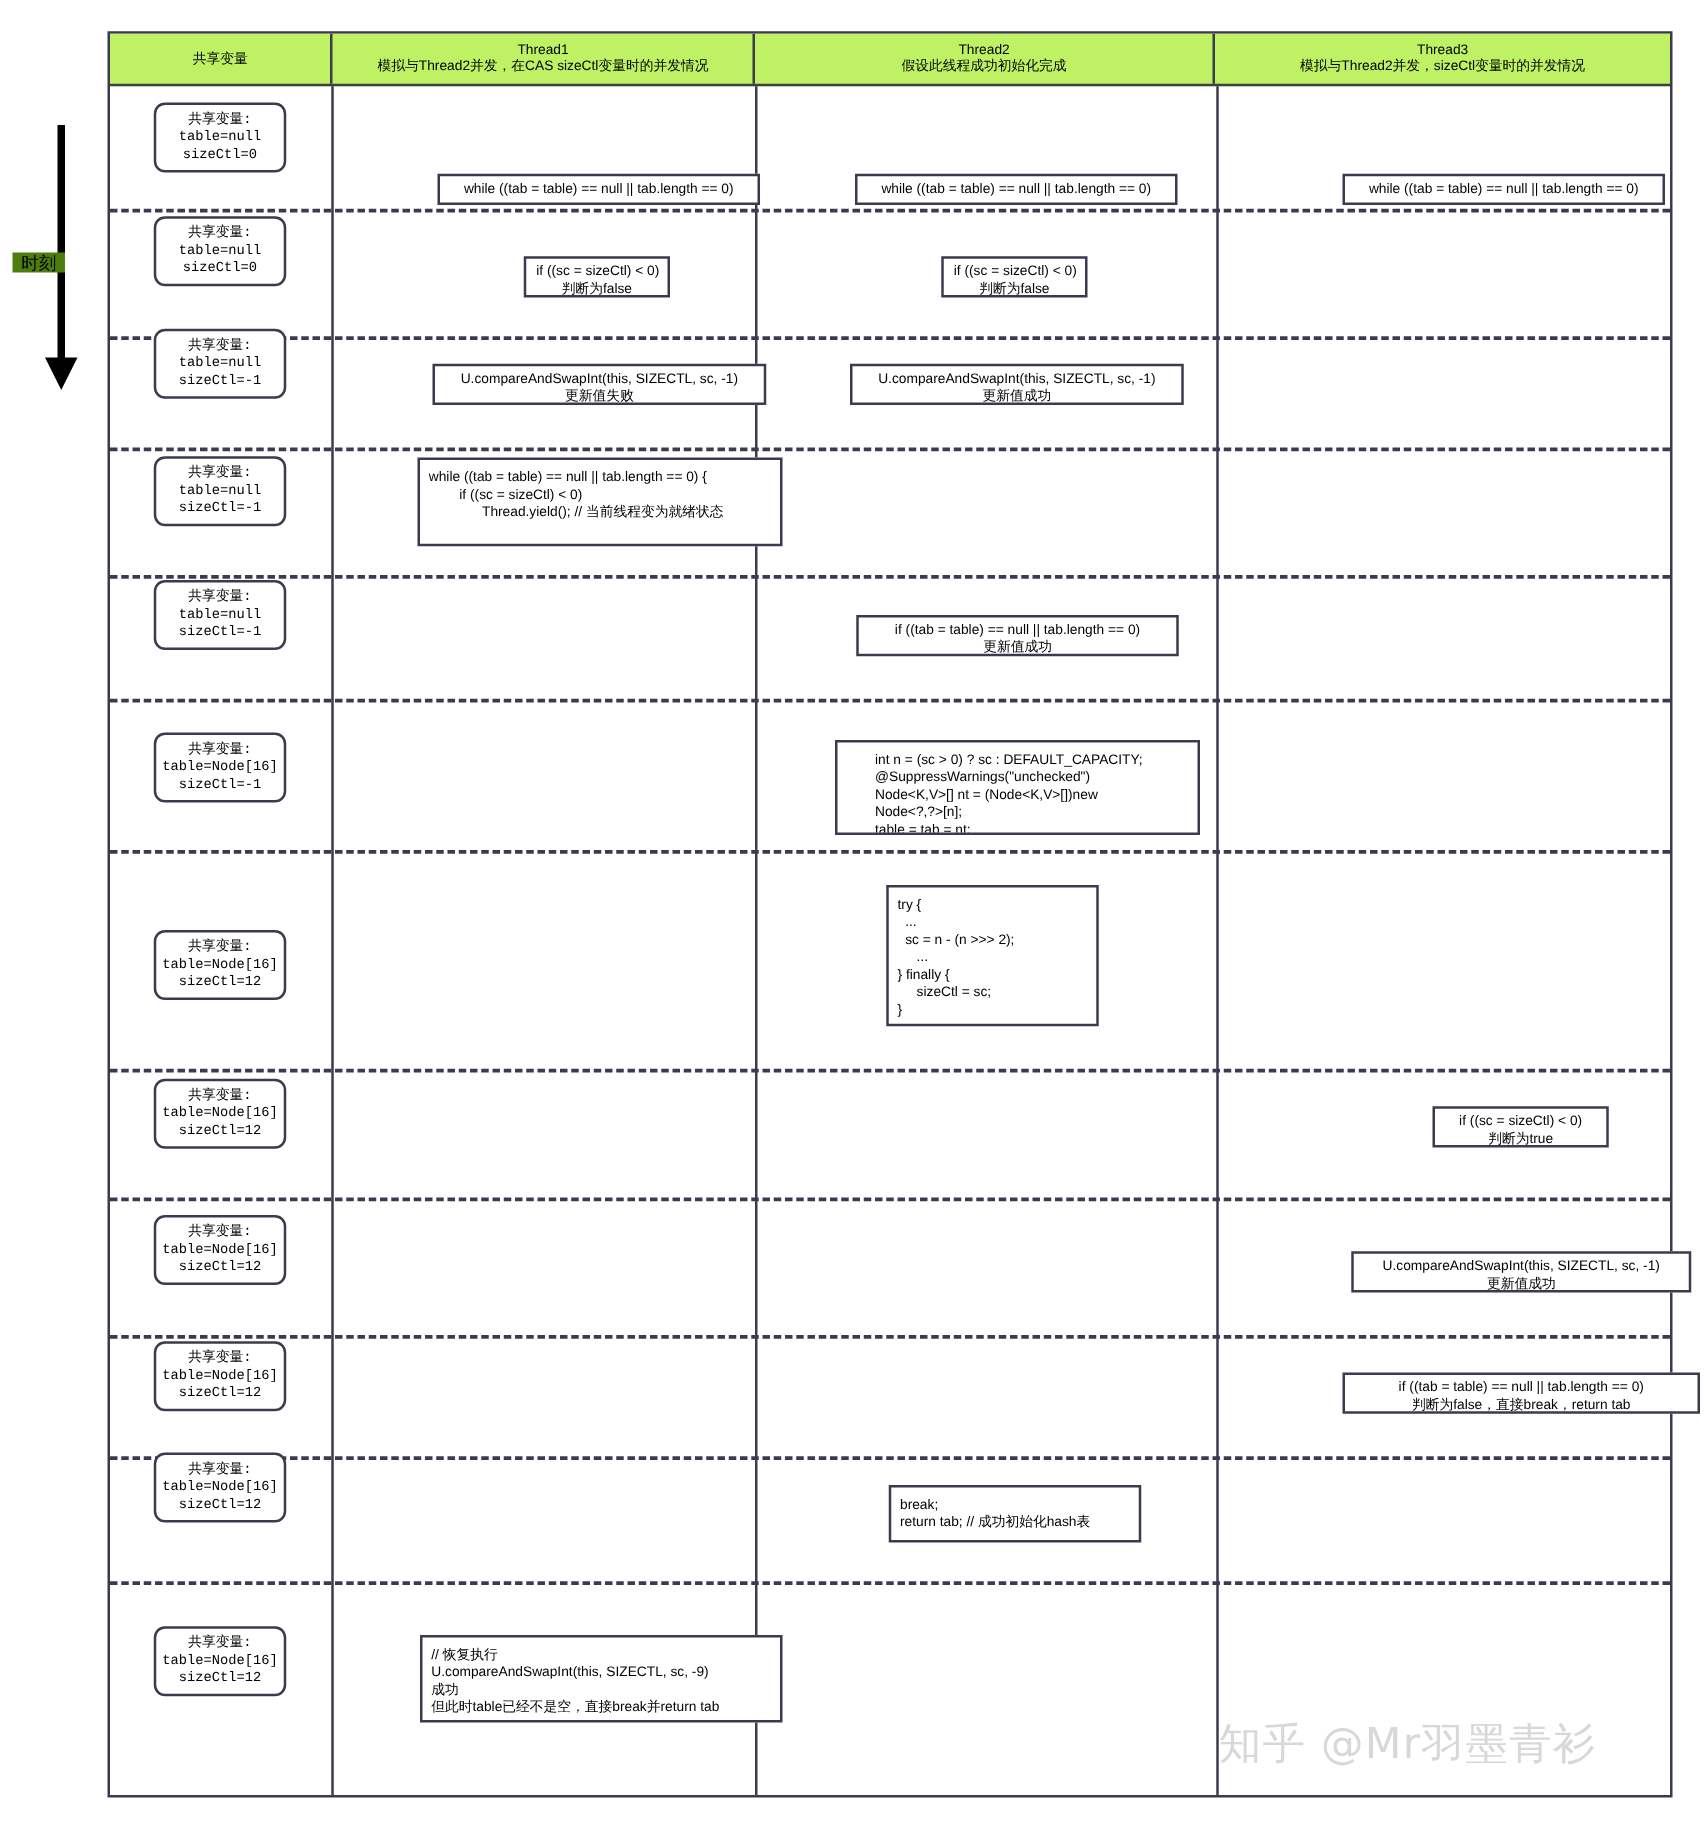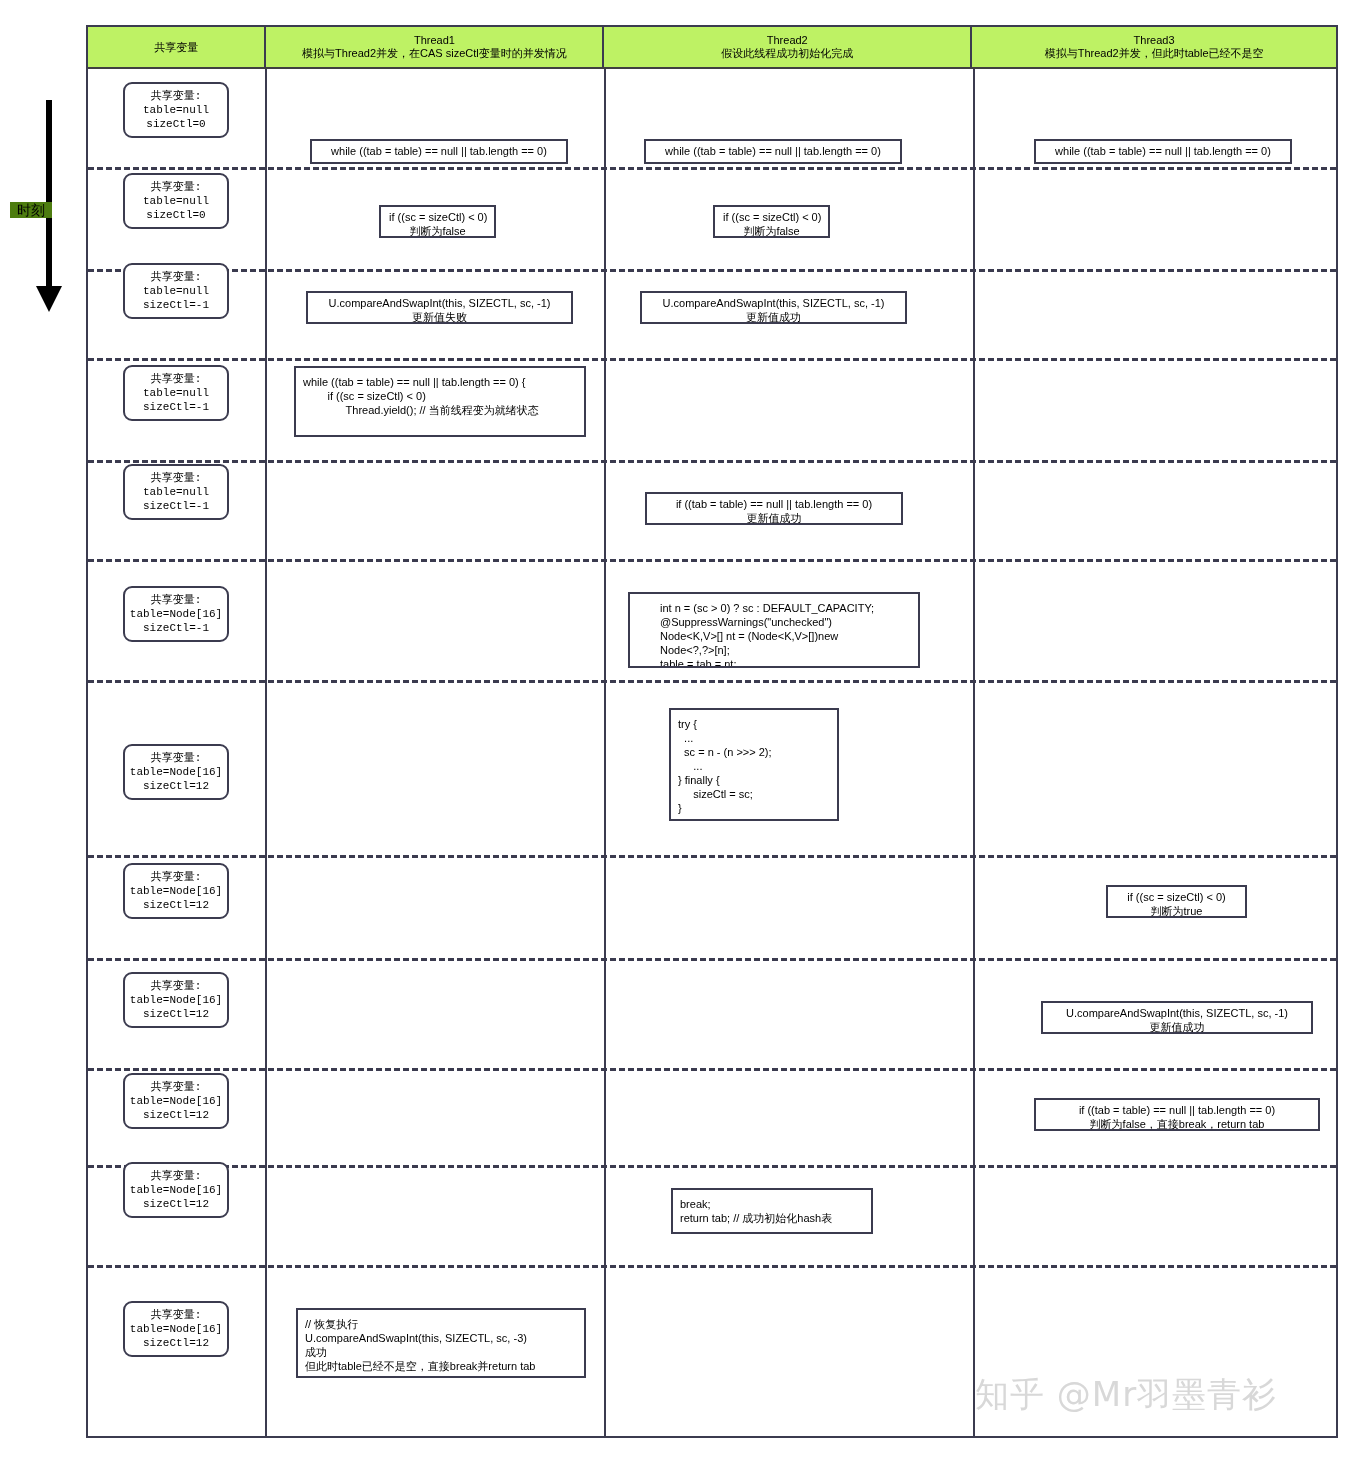--- a/index.html
+++ b/index.html
@@ -93,20 +93,21 @@
   
   .code-box{
     position:absolute;
     border:2px solid #3b3b4f;
     background:#fff;
     font-size:11px;
     line-height:14px;
     box-sizing:border-box;
     white-space:pre;
     overflow:hidden;
+    margin-left:40px;
   }
   .code-box.center{text-align:center;padding:3px 8px;}
   .code-box.left{text-align:left;padding:7px 7px;}
 
   
   #watermark{
     position:absolute;
     left:975px; top:1372px;
     font-size:34px;
     color:#d8d8d8;
@@ -134,21 +135,21 @@
     <div class="hcell col-1">
       <div class="t1">Thread1</div>
       <div class="t2">模拟与Thread2并发，在CAS sizeCtl变量时的并发情况</div>
     </div>
     <div class="hcell col-2">
       <div class="t1">Thread2</div>
       <div class="t2">假设此线程成功初始化完成</div>
     </div>
     <div class="hcell col-3">
       <div class="t1">Thread3</div>
-      <div class="t2">模拟与Thread2并发，但此时table已经不是空</div>
+      <div class="t2">模拟与Thread2并发，sizeCtl变量时的并发情况</div>
     </div>
   </div>
 
   <div class="vsep" id="vsep-1"></div>
   <div class="vsep" id="vsep-2"></div>
   <div class="vsep" id="vsep-3"></div>
 
   <div id="rows-layer">
       <div class="state-box" style="left: 35px; top: 55px;">
         <div>共享变量:</div>
@@ -251,19 +252,19 @@
       </div>
       <div class="code-box left" style="left: 583px; top: 1161px; width: 202px; height: 46px;">break;
 return tab; // 成功初始化hash表</div>
       <div class="rsep" style="top: 1238px;"></div>
       <div class="state-box" style="left: 35px; top: 1274px;">
         <div>共享变量:</div>
         <div>table=Node[16]</div>
         <div>sizeCtl=12</div>
       </div>
       <div class="code-box left" style="left: 208px; top: 1281px; width: 290px; height: 70px;">// 恢复执行
-U.compareAndSwapInt(this, SIZECTL, sc, -3)
+U.compareAndSwapInt(this, SIZECTL, sc, -9)
 成功
 但此时table已经不是空，直接break并return tab</div>
     </div>
 </div>
 
 <div id="watermark">知乎 @Mr羽墨青衫</div>
 
 </body></html>

